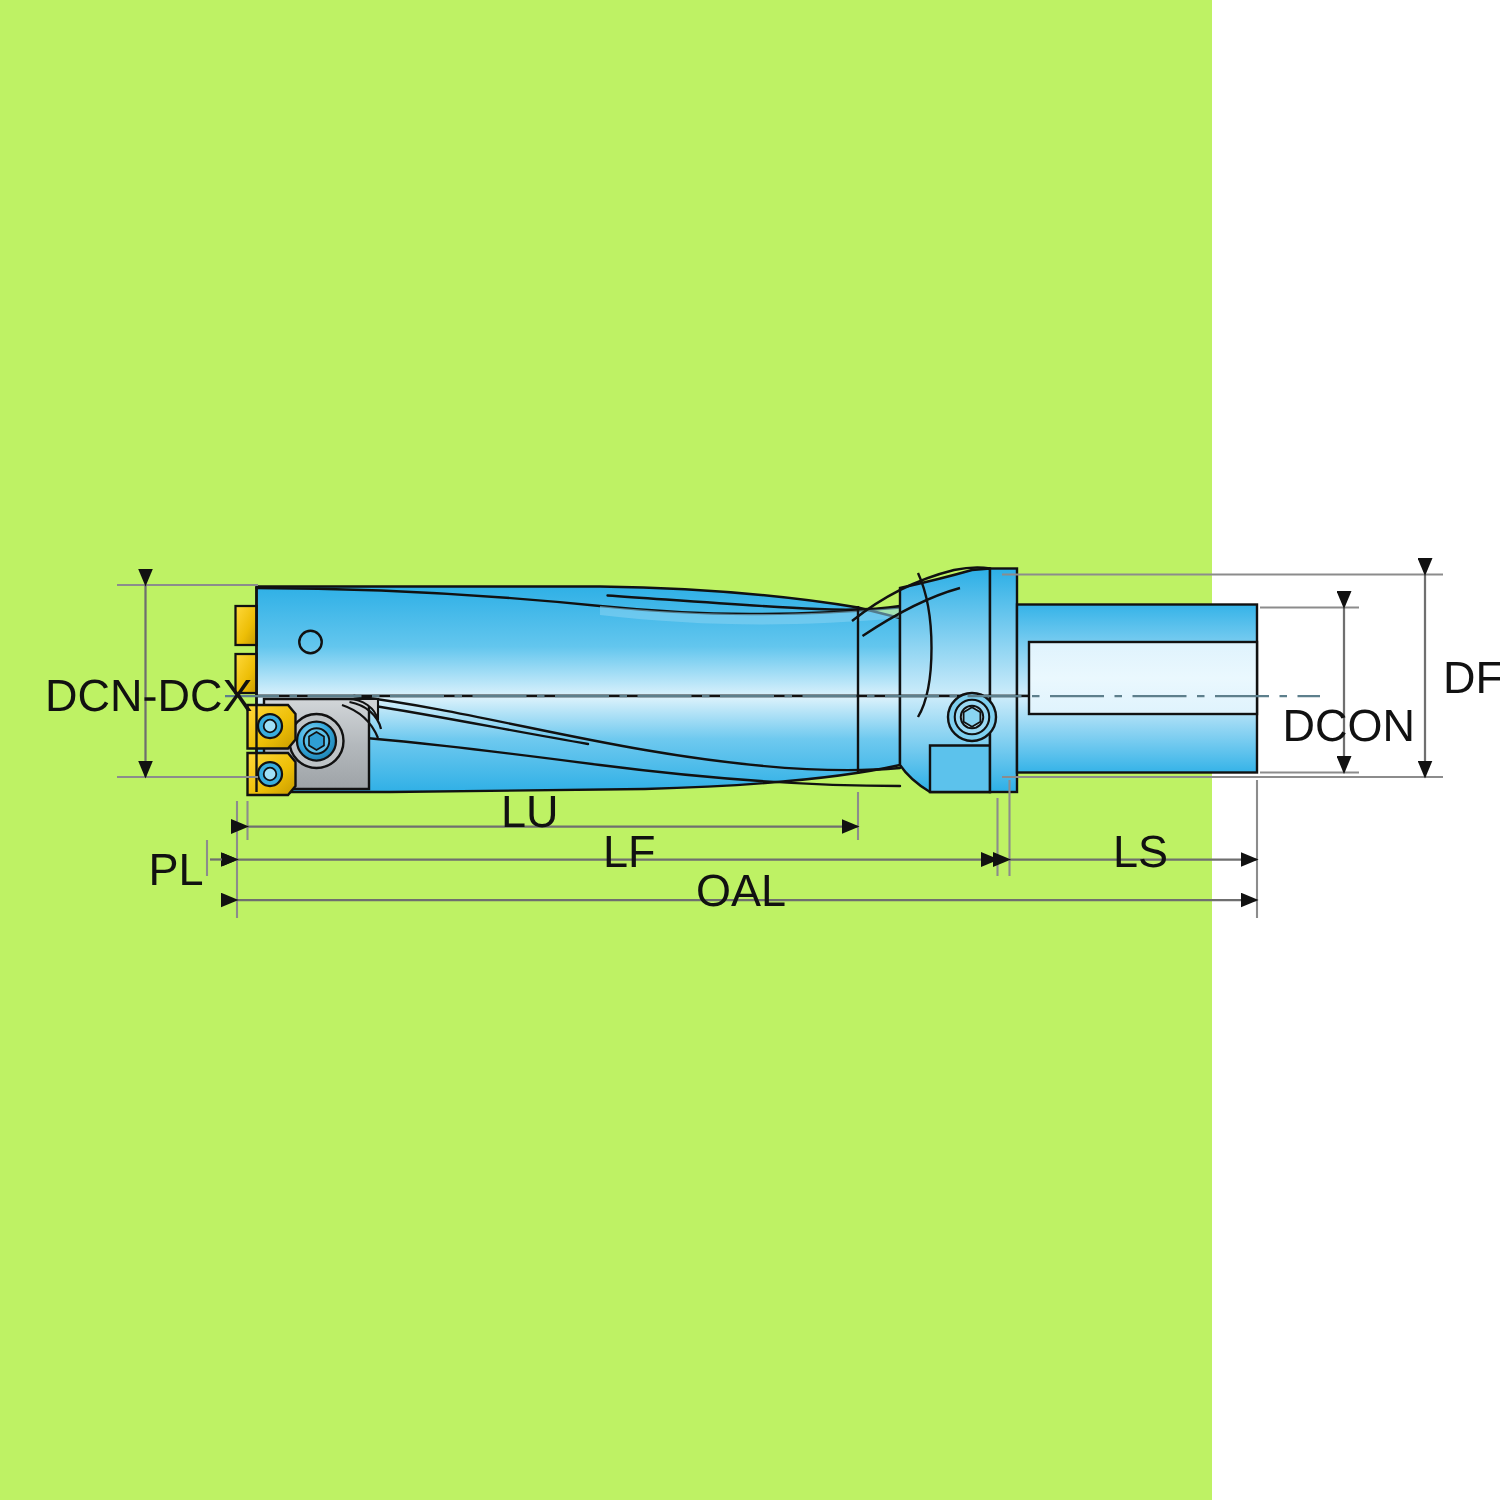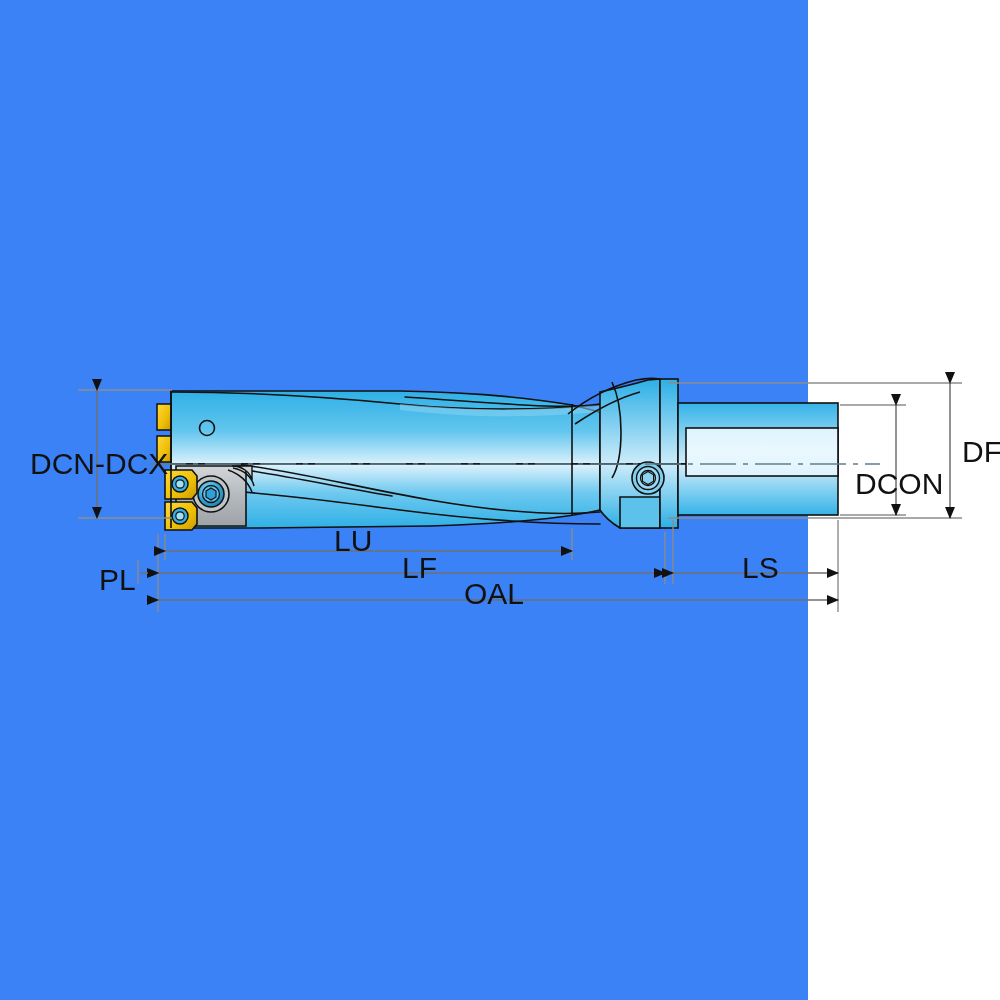--- a/index.html
+++ b/index.html
@@ -1,17 +1,17 @@
 <!DOCTYPE html>
 <html><head>
 <meta charset="utf-8">
 <style>
   html,body{margin:0;padding:0;background:#ffffff;}
   body{width:1000px;height:1000px;font-family:"Liberation Sans",sans-serif;overflow:hidden;}
-  #stage{position:relative;width:808px;height:1000px;background:#3b82f6;}
+  #stage{position:relative;width:808px;height:1000px;background:#bef264;}
   svg{display:block;}
   .dimtext{font-family:"Liberation Sans",sans-serif;font-size:30px;fill:#111111;font-weight:400;}
 </style>
 </head>
 <body>
 
 <div id="stage">
 <svg width="1000" height="1000" viewBox="0 0 1000 1000">
   <defs>
     <linearGradient id="gradTop" x1="0" y1="0" x2="0" y2="1">

